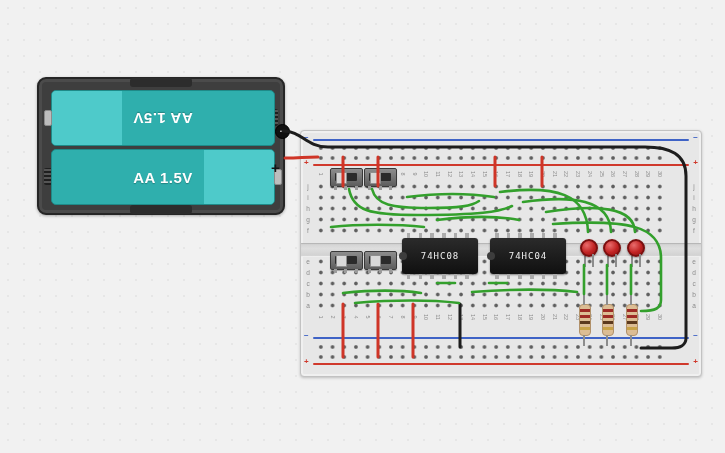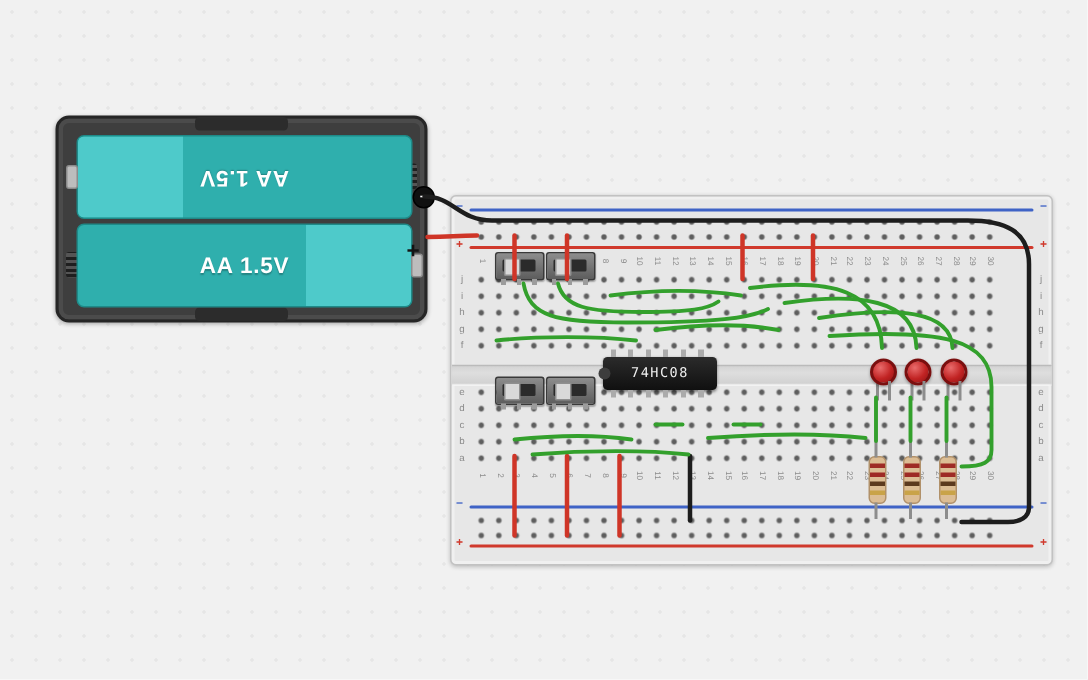--- a/index.html
+++ b/index.html
@@ -65,21 +65,21 @@
   
   .slide-switch{position:absolute;width:31px;height:17px;background:linear-gradient(#8d8d8d,#5d5d5d);
                 border:1px solid #393939;border-radius:2px;z-index:3;box-shadow:0 1px 1px rgba(0,0,0,.3);}
   .slide-switch .slot{position:absolute;left:4px;top:4px;width:22px;height:8px;background:#2b2b2b;border-radius:1px;}
   .slide-switch .knob{position:absolute;left:5px;top:3px;width:9px;height:10px;background:#d9d9d9;border:1px solid #8f8f8f;border-radius:1px;}
   .slide-switch .pins{position:absolute;left:3px;right:4px;bottom:-4px;height:4px;
                       background:repeating-linear-gradient(90deg,#9c9c9c 0 3px,transparent 3px 10.5px);}
   #sw1{left:330px;top:168px;} #sw2{left:364px;top:168px;}
   #sw3{left:330px;top:251px;} #sw4{left:364px;top:251px;}
 
-  .ic{position:absolute;width:76px;height:22px;background:linear-gradient(#2b2b2b,#101010);border-radius:3px;
+  .ic{position:absolute;width:76px;height:36px;background:linear-gradient(#2b2b2b,#101010);border-radius:3px;
       color:#efefef;display:flex;align-items:center;justify-content:center;z-index:3;
       font-family:"DejaVu Sans Mono", monospace;font-size:9px;letter-spacing:1px;box-shadow:0 1px 2px rgba(0,0,0,.45);}
   .ic::before,.ic::after{content:"";position:absolute;left:5px;right:5px;height:5px;
       background:repeating-linear-gradient(90deg,#ababab 0 3.5px,transparent 3.5px 11.7px);}
   .ic::before{top:-5px;} .ic::after{bottom:-5px;}
   .ic .notch{position:absolute;left:-3px;top:50%;transform:translateY(-50%);width:8px;height:8px;border-radius:50%;background:#3d3d3d;}
   #ic1{left:402px;top:238px;} #ic2{left:490px;top:238px;}
 
   .led{position:absolute;width:18px;height:18px;z-index:3;}
   .led::before,.led::after{content:"";position:absolute;top:15px;width:2px;height:13px;background:#8d8d8d;}
@@ -266,20 +266,24 @@
   <div class="slide-switch" id="sw4">
     <div class="slot"></div>
     <div class="knob"></div>
     <div class="pins"></div>
   </div>
 
   <div class="ic" id="ic1">
     <div class="notch"></div>
     <span>74HC08</span>
   </div>
+  <div class="ic" id="ic2">
+    <div class="notch"></div>
+    <span>74HC04</span>
+  </div>
 
   <div class="led" id="led1">
       <div class="body" style="background: radial-gradient(circle at 35% 30%, rgb(233, 108, 108), rgb(193, 35, 35) 55%, rgb(141, 20, 20));"></div>
     </div>
   <div class="led" id="led2">
       <div class="body" style="background: radial-gradient(circle at 35% 30%, rgb(233, 108, 108), rgb(193, 35, 35) 55%, rgb(141, 20, 20));"></div>
     </div>
   <div class="led" id="led3">
       <div class="body" style="background: radial-gradient(circle at 35% 30%, rgb(233, 108, 108), rgb(193, 35, 35) 55%, rgb(141, 20, 20));"></div>
     </div>

